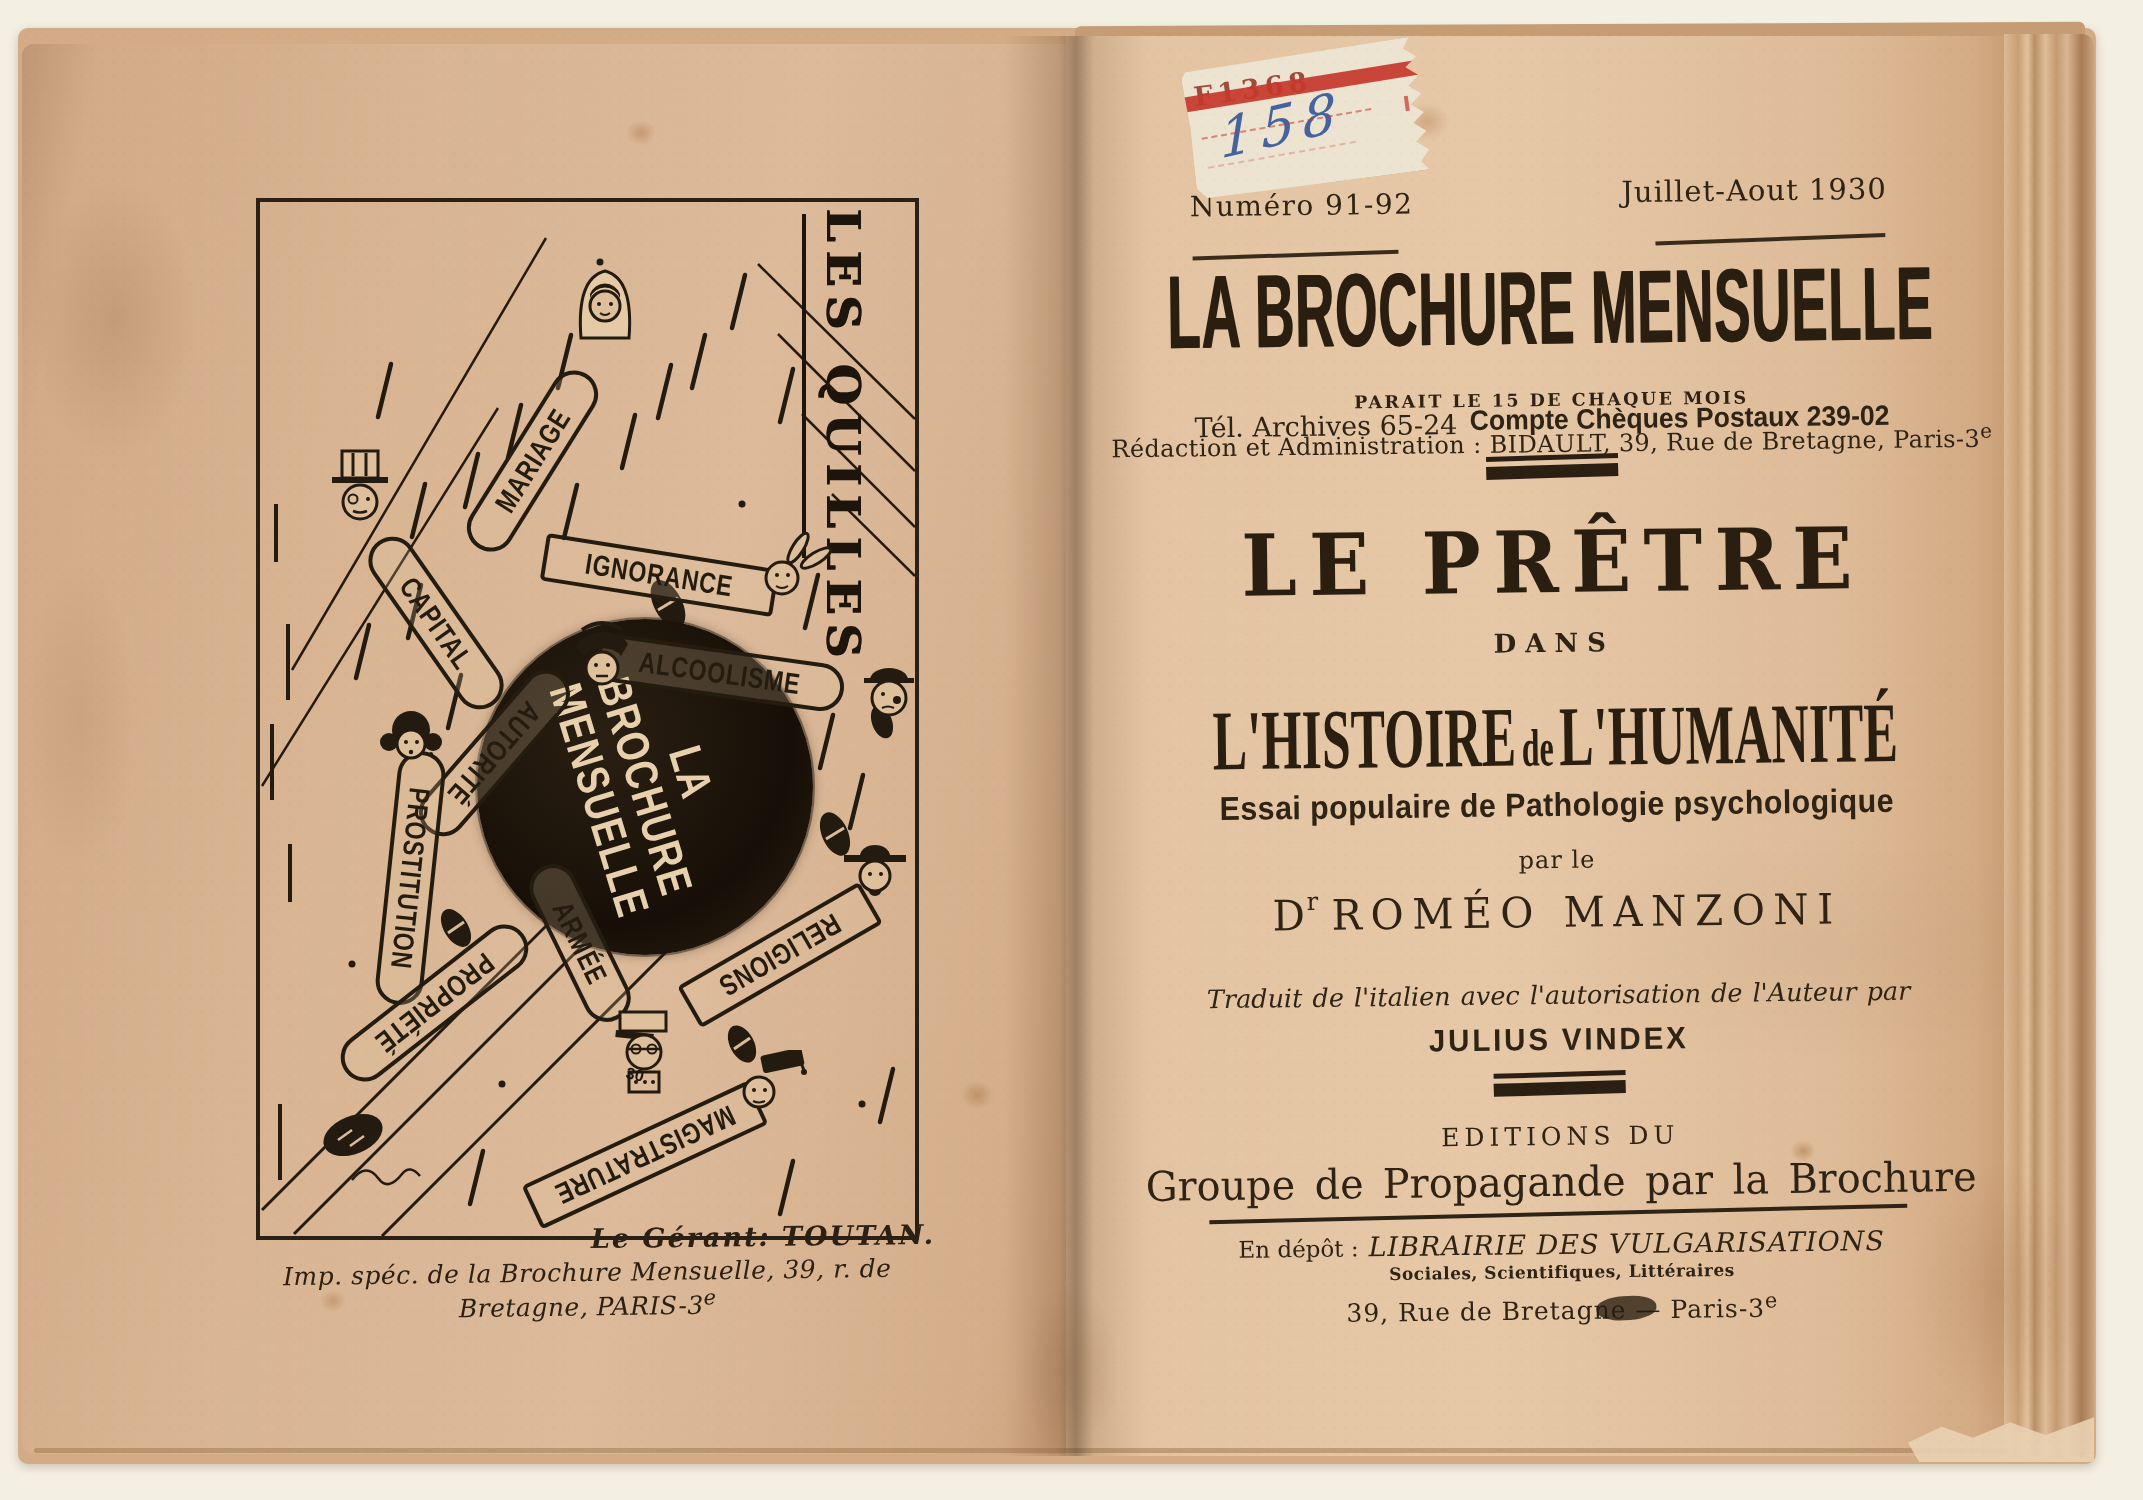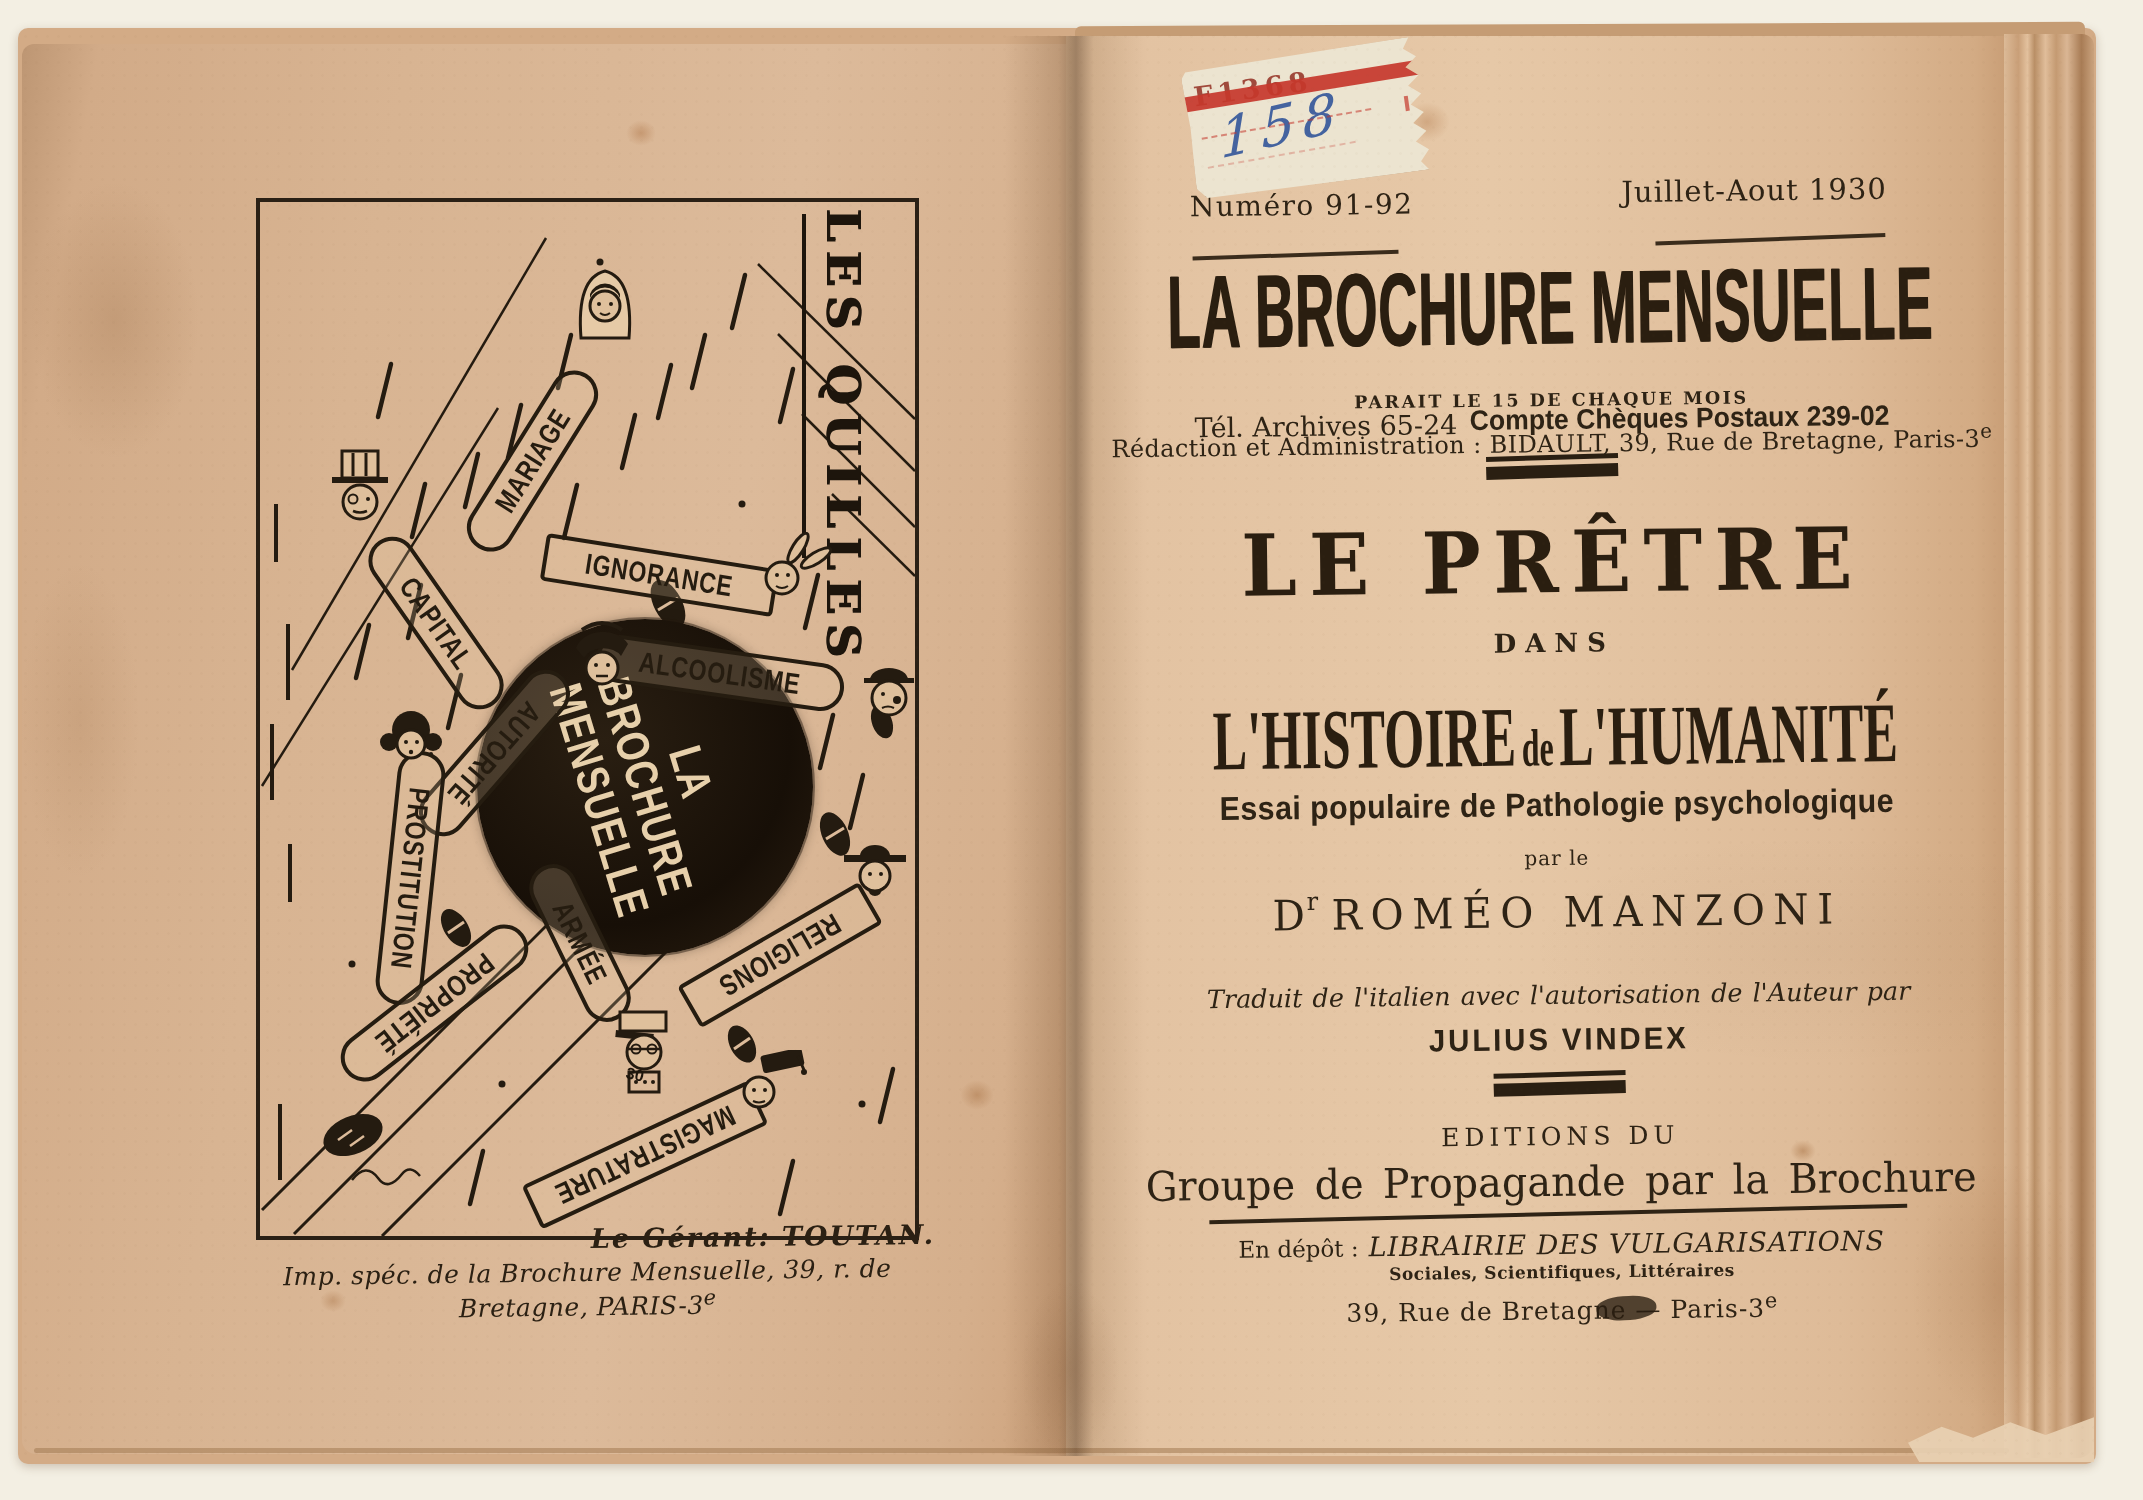--- a/index.html
+++ b/index.html
@@ -82,21 +82,21 @@
   .divbar .b2{width:132px;height:13px;}
   .pretre .tx{font-family:"DejaVu Serif",serif;font-weight:bold;font-size:82px;letter-spacing:13px;
     color:#2a1e10;transform:scale(.96,1.04);transform-origin:50% 0;}
   .dans{font-size:26px;letter-spacing:9px;font-weight:bold;}
   .histoire .tx{font-family:"Liberation Serif",serif;font-weight:bold;color:#2a1e10;
     transform:scale(.68,1.12);transform-origin:50% 0;}
   .histoire .big{font-size:76px;}
   .histoire .small{font-size:47px;margin:0 8px;}
   .essai .tx{font-family:"Liberation Sans",sans-serif;font-weight:bold;font-size:33px;
     transform:scaleX(.92);transform-origin:50% 0;letter-spacing:.5px;}
-  .parle{font-size:20px;letter-spacing:1px;}
+  .parle{font-size:24px;letter-spacing:1px;}
   .manzoni .tx{transform:scaleX(.96);transform-origin:50% 0;}
   .manzoni .pfx{font-size:42px;letter-spacing:2px;}
   .manzoni .sup{font-size:25px;vertical-align:20px;}
   .manzoni .nm{font-size:42px;letter-spacing:9px;margin-left:14px;}
   .traduit{font-style:italic;font-size:25.5px;word-spacing:2px;}
   .vindex .tx{font-family:"Liberation Sans",sans-serif;font-weight:bold;font-size:31px;
     letter-spacing:3px;transform:scaleX(.95);transform-origin:50% 0;}
   .editions{font-size:25px;letter-spacing:5px;}
   .groupe .tx{font-size:41px;word-spacing:7px;transform:scaleX(.97);transform-origin:50% 0;}
   .groupe-rule{position:absolute;left:1203px;top:1212px;width:698px;height:4px;background:#2e2315;transform:rotate(-.65deg);}

